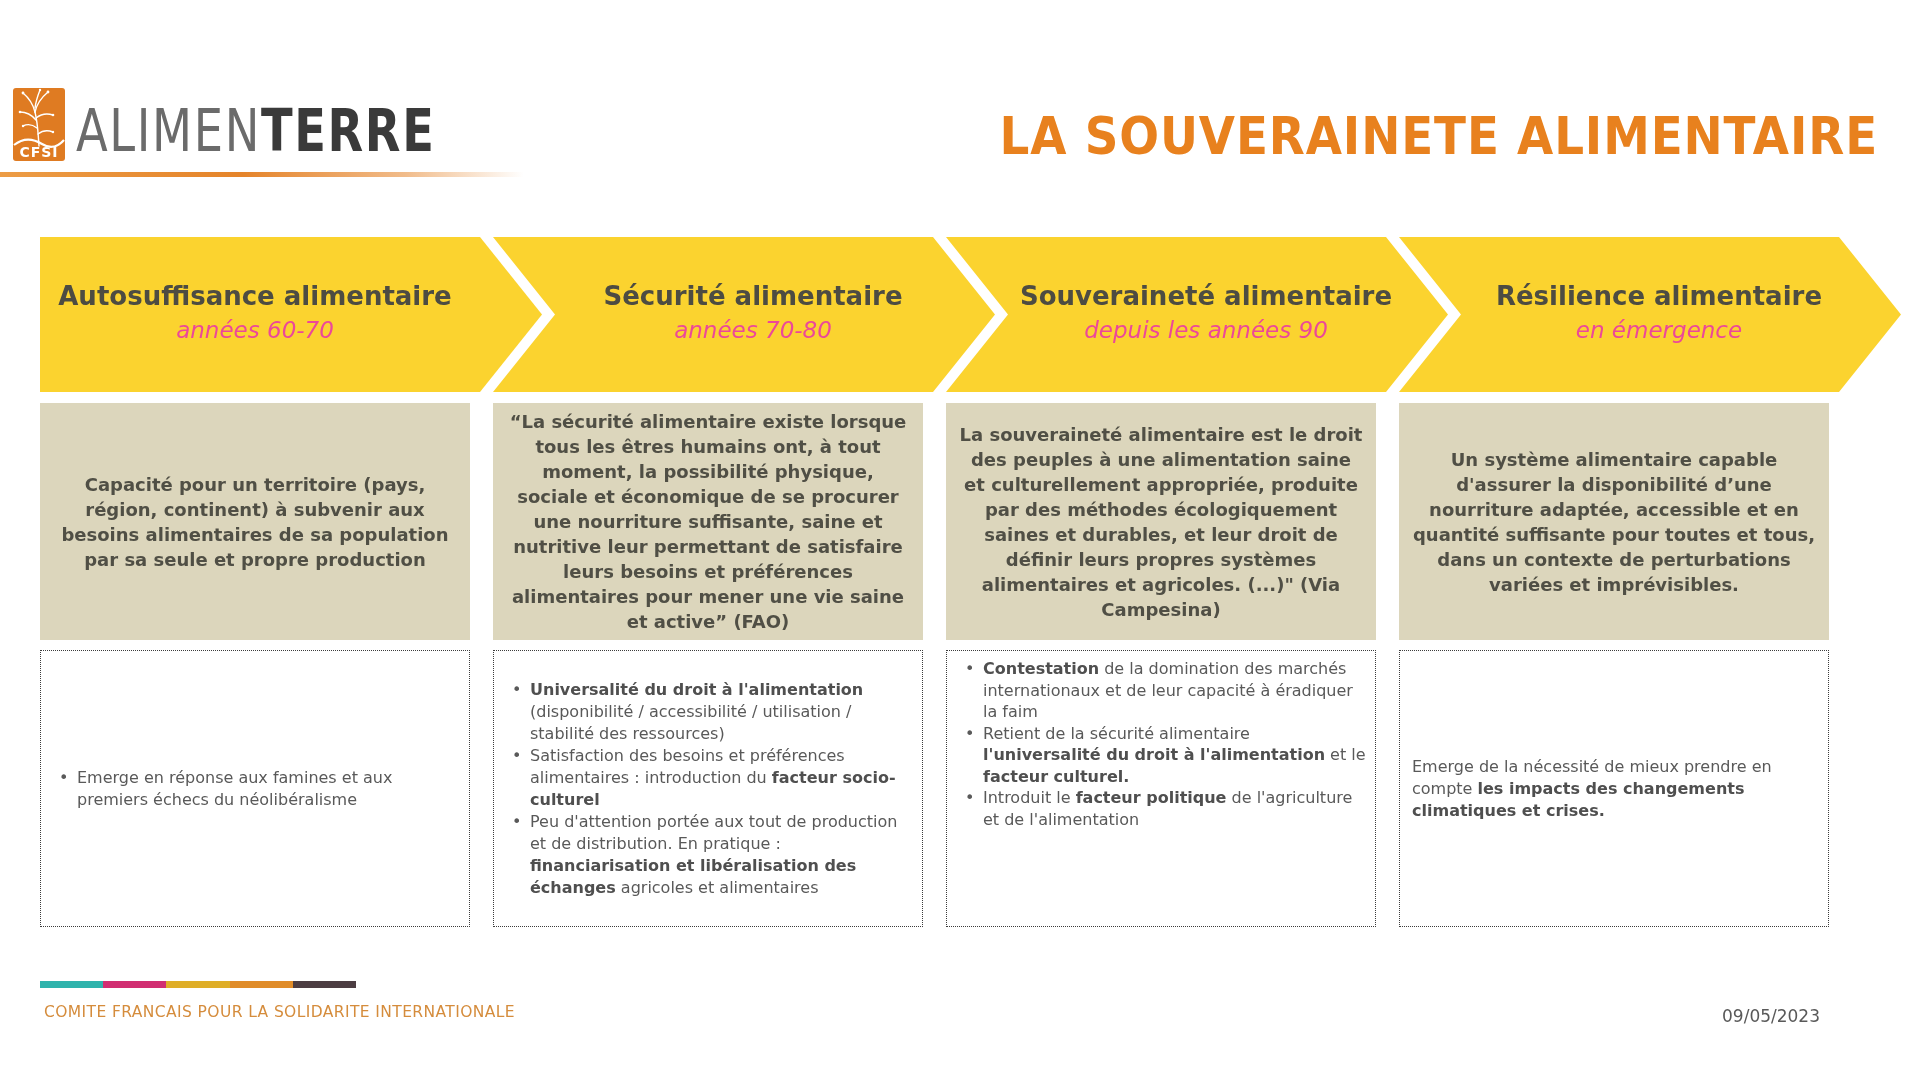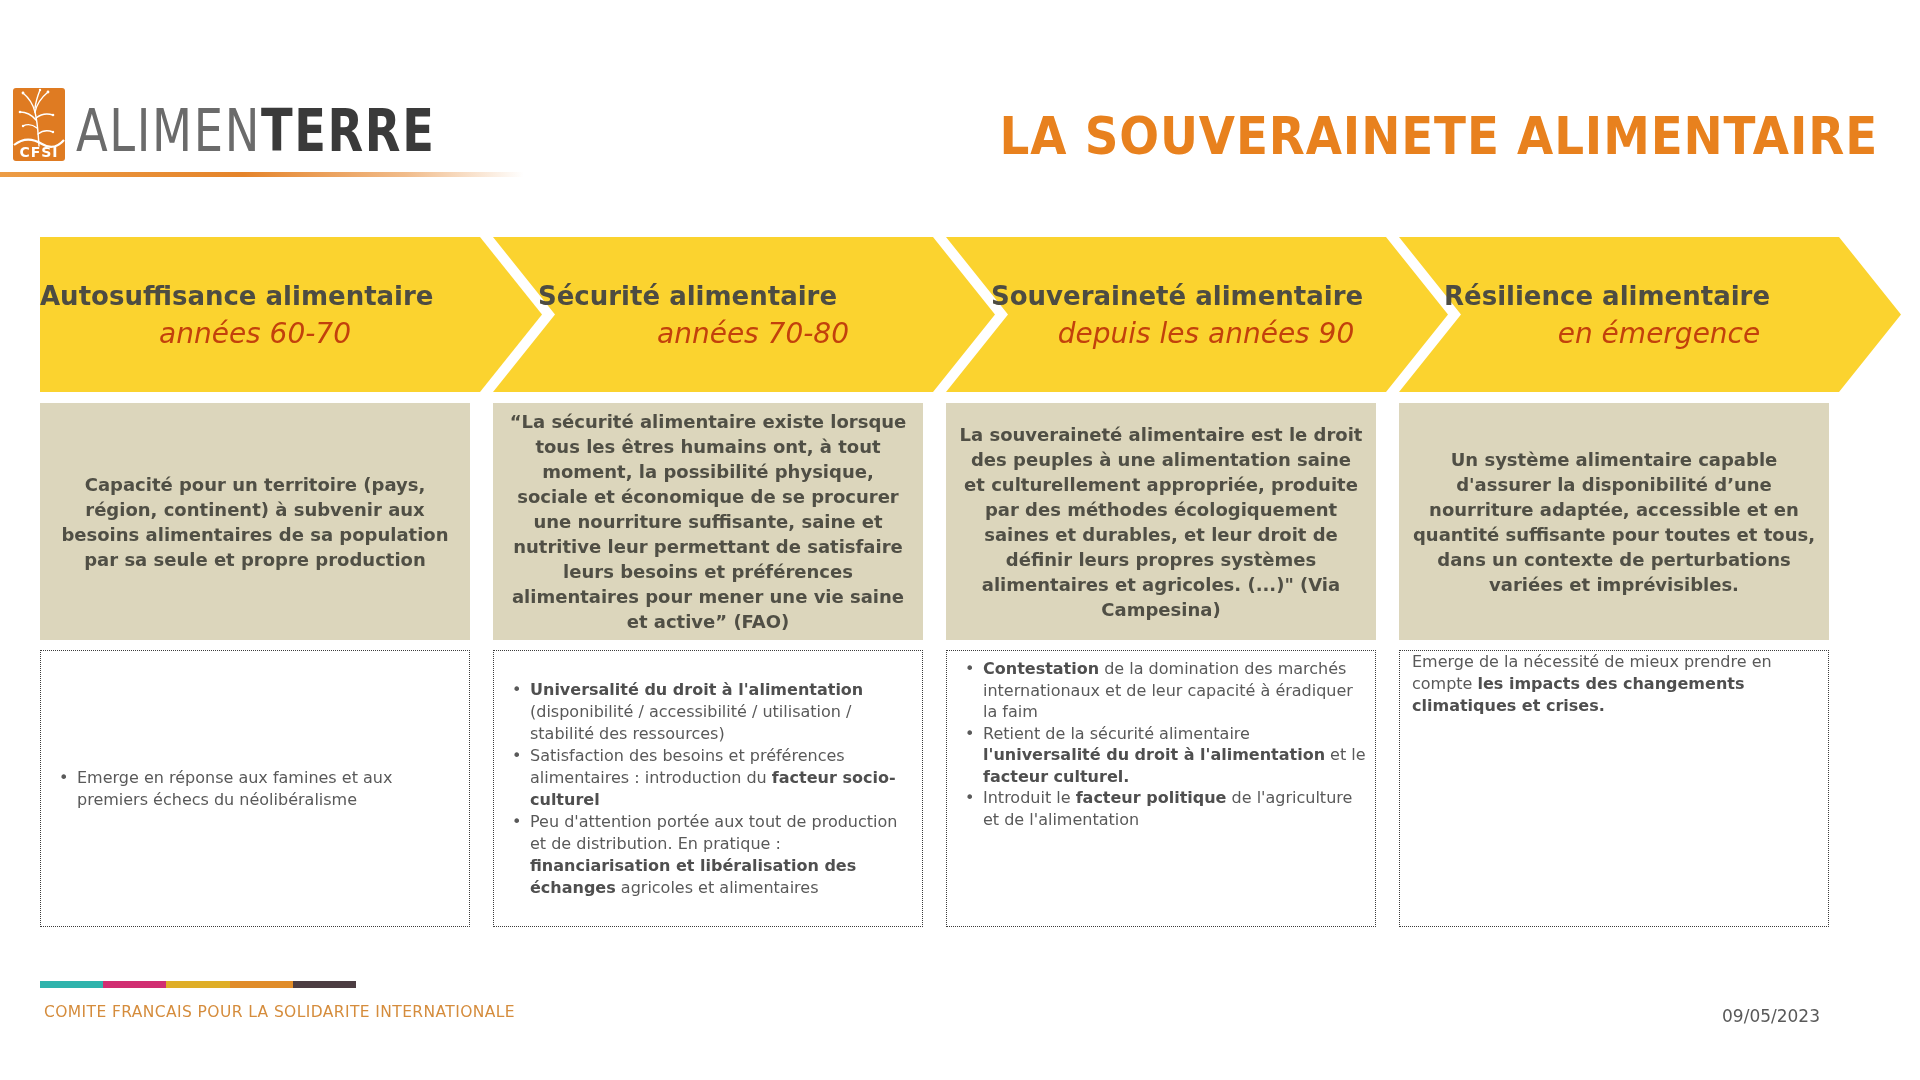--- a/index.html
+++ b/index.html
@@ -36,26 +36,26 @@
 
   
   .col { position:absolute; top:0; width:430px; height:1080px; }
   .col.c0 { left:40px; }  .col.c1 { left:493px; }
   .col.c2 { left:946px; } .col.c3 { left:1399px; }
 
   .arrow-svg { position:absolute; left:0; top:237px; width:508px; height:155px; overflow:visible; }
   .arrow-svg polygon { fill:#fbd32f; }
 
   .arrow-title {
-    position:absolute; top:281px; left:0; width:430px; 
+    position:absolute; top:281px; left:0; width:430px; text-align:center;
     font-size:26px; font-weight:bold; color:#4d4c42; white-space:nowrap;
   }
   .arrow-subtitle {
     position:absolute; top:317px; left:0; width:430px; text-align:center;
-    font-size:28px; font-style:italic; color:#c2410c;
+    font-size:23px; font-style:italic; color:#ec4899;
   }
   .col.c1 .arrow-title, .col.c1 .arrow-subtitle,
   .col.c2 .arrow-title, .col.c2 .arrow-subtitle,
   .col.c3 .arrow-title, .col.c3 .arrow-subtitle { left:45px; }
 
   .def-box {
     position:absolute; top:403px; left:0; width:430px; height:237px;
     background:#dcd6bc; box-sizing:border-box; padding:10px 12px;
     display:flex; align-items:center; justify-content:center;
   }
@@ -70,21 +70,21 @@
     color:#595959; font-size:16px; line-height:22px;
   }
   .notes-box b { font-weight:bold; color:#4f4f4f; }
   .notes-list { list-style:none; margin:0; padding:0 8px 0 36px; }
   .notes-list li { position:relative; margin:0; }
   .notes-list li::before { content:"\2022"; position:absolute; left:-18px; }
   .col.c0 .notes-box { display:flex; align-items:center; }
   .col.c1 .notes-list { padding-top:28px; }
   .col.c2 .notes-box { font-size:16px; line-height:21.5px; }
   .col.c2 .notes-list { padding-top:7px; padding-right:4px; }
-  .col.c3 .notes-box { display:flex; align-items:flex-start; }
+  .col.c3 .notes-box { display:flex; align-items:center; }
   .notes-text { margin:0; padding:0 14px 0 12px; }
 
   
   .footer-stripe {
     position:absolute; left:40px; top:981px; width:316px; height:7px; display:flex;
   }
   .footer-stripe span { flex:1 1 0; height:100%; }
   .org-name {
     position:absolute; left:44px; top:1003px; font-size:15.5px;
     color:#d58c3c; letter-spacing:0.4px; white-space:nowrap;

